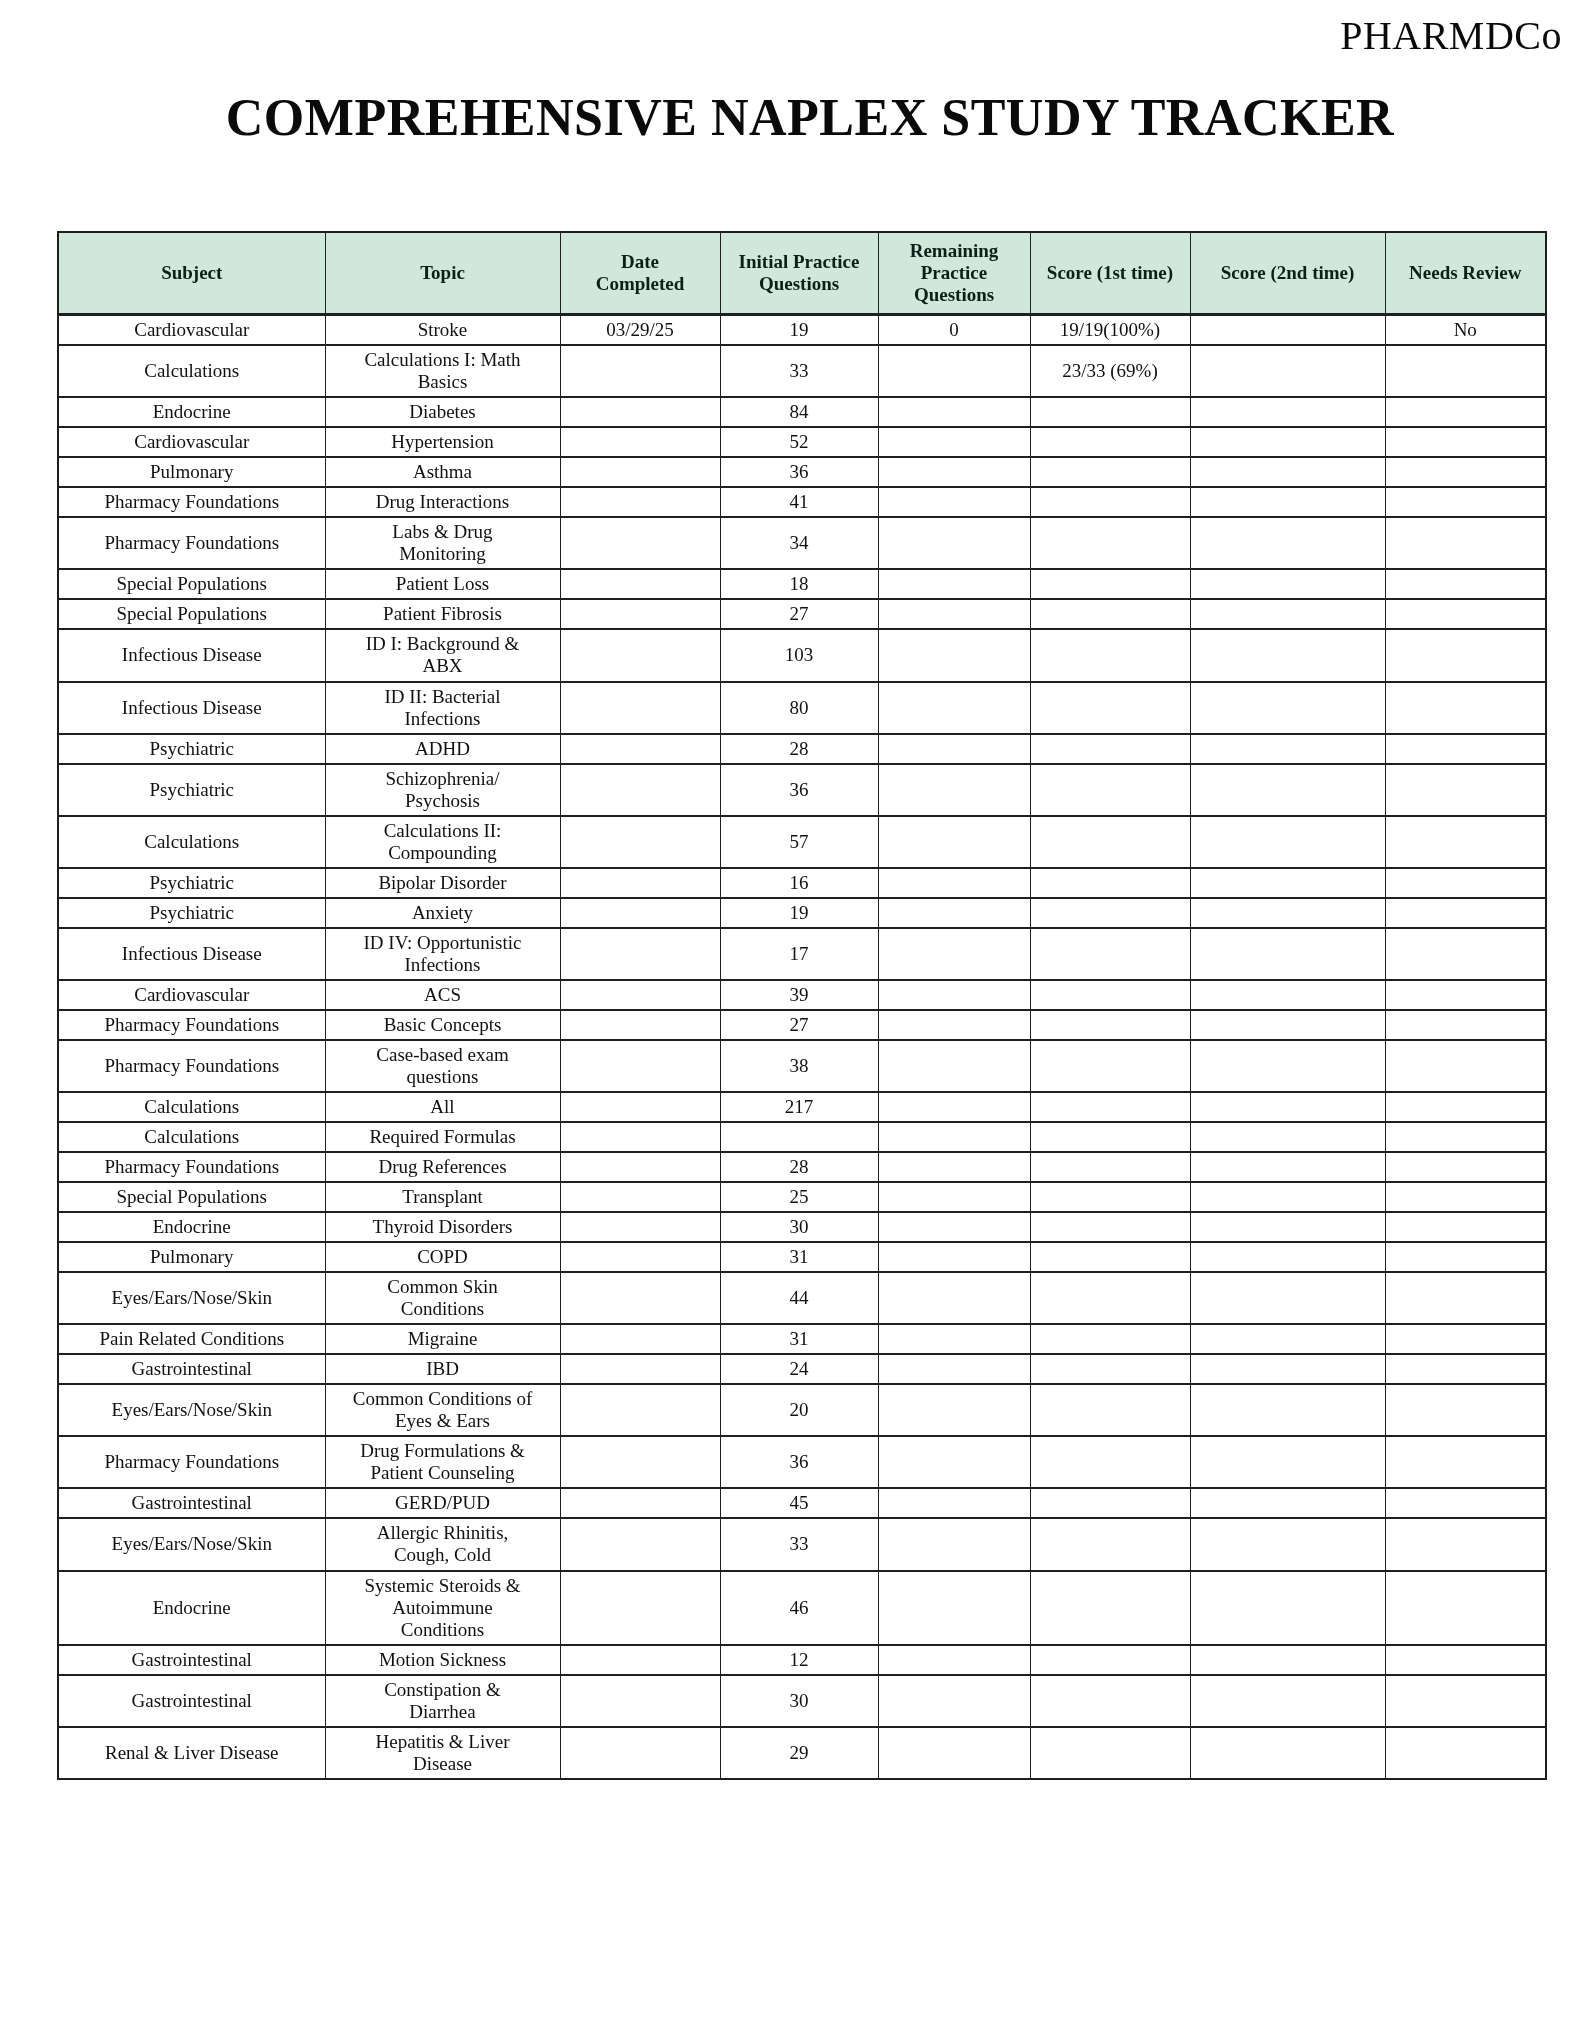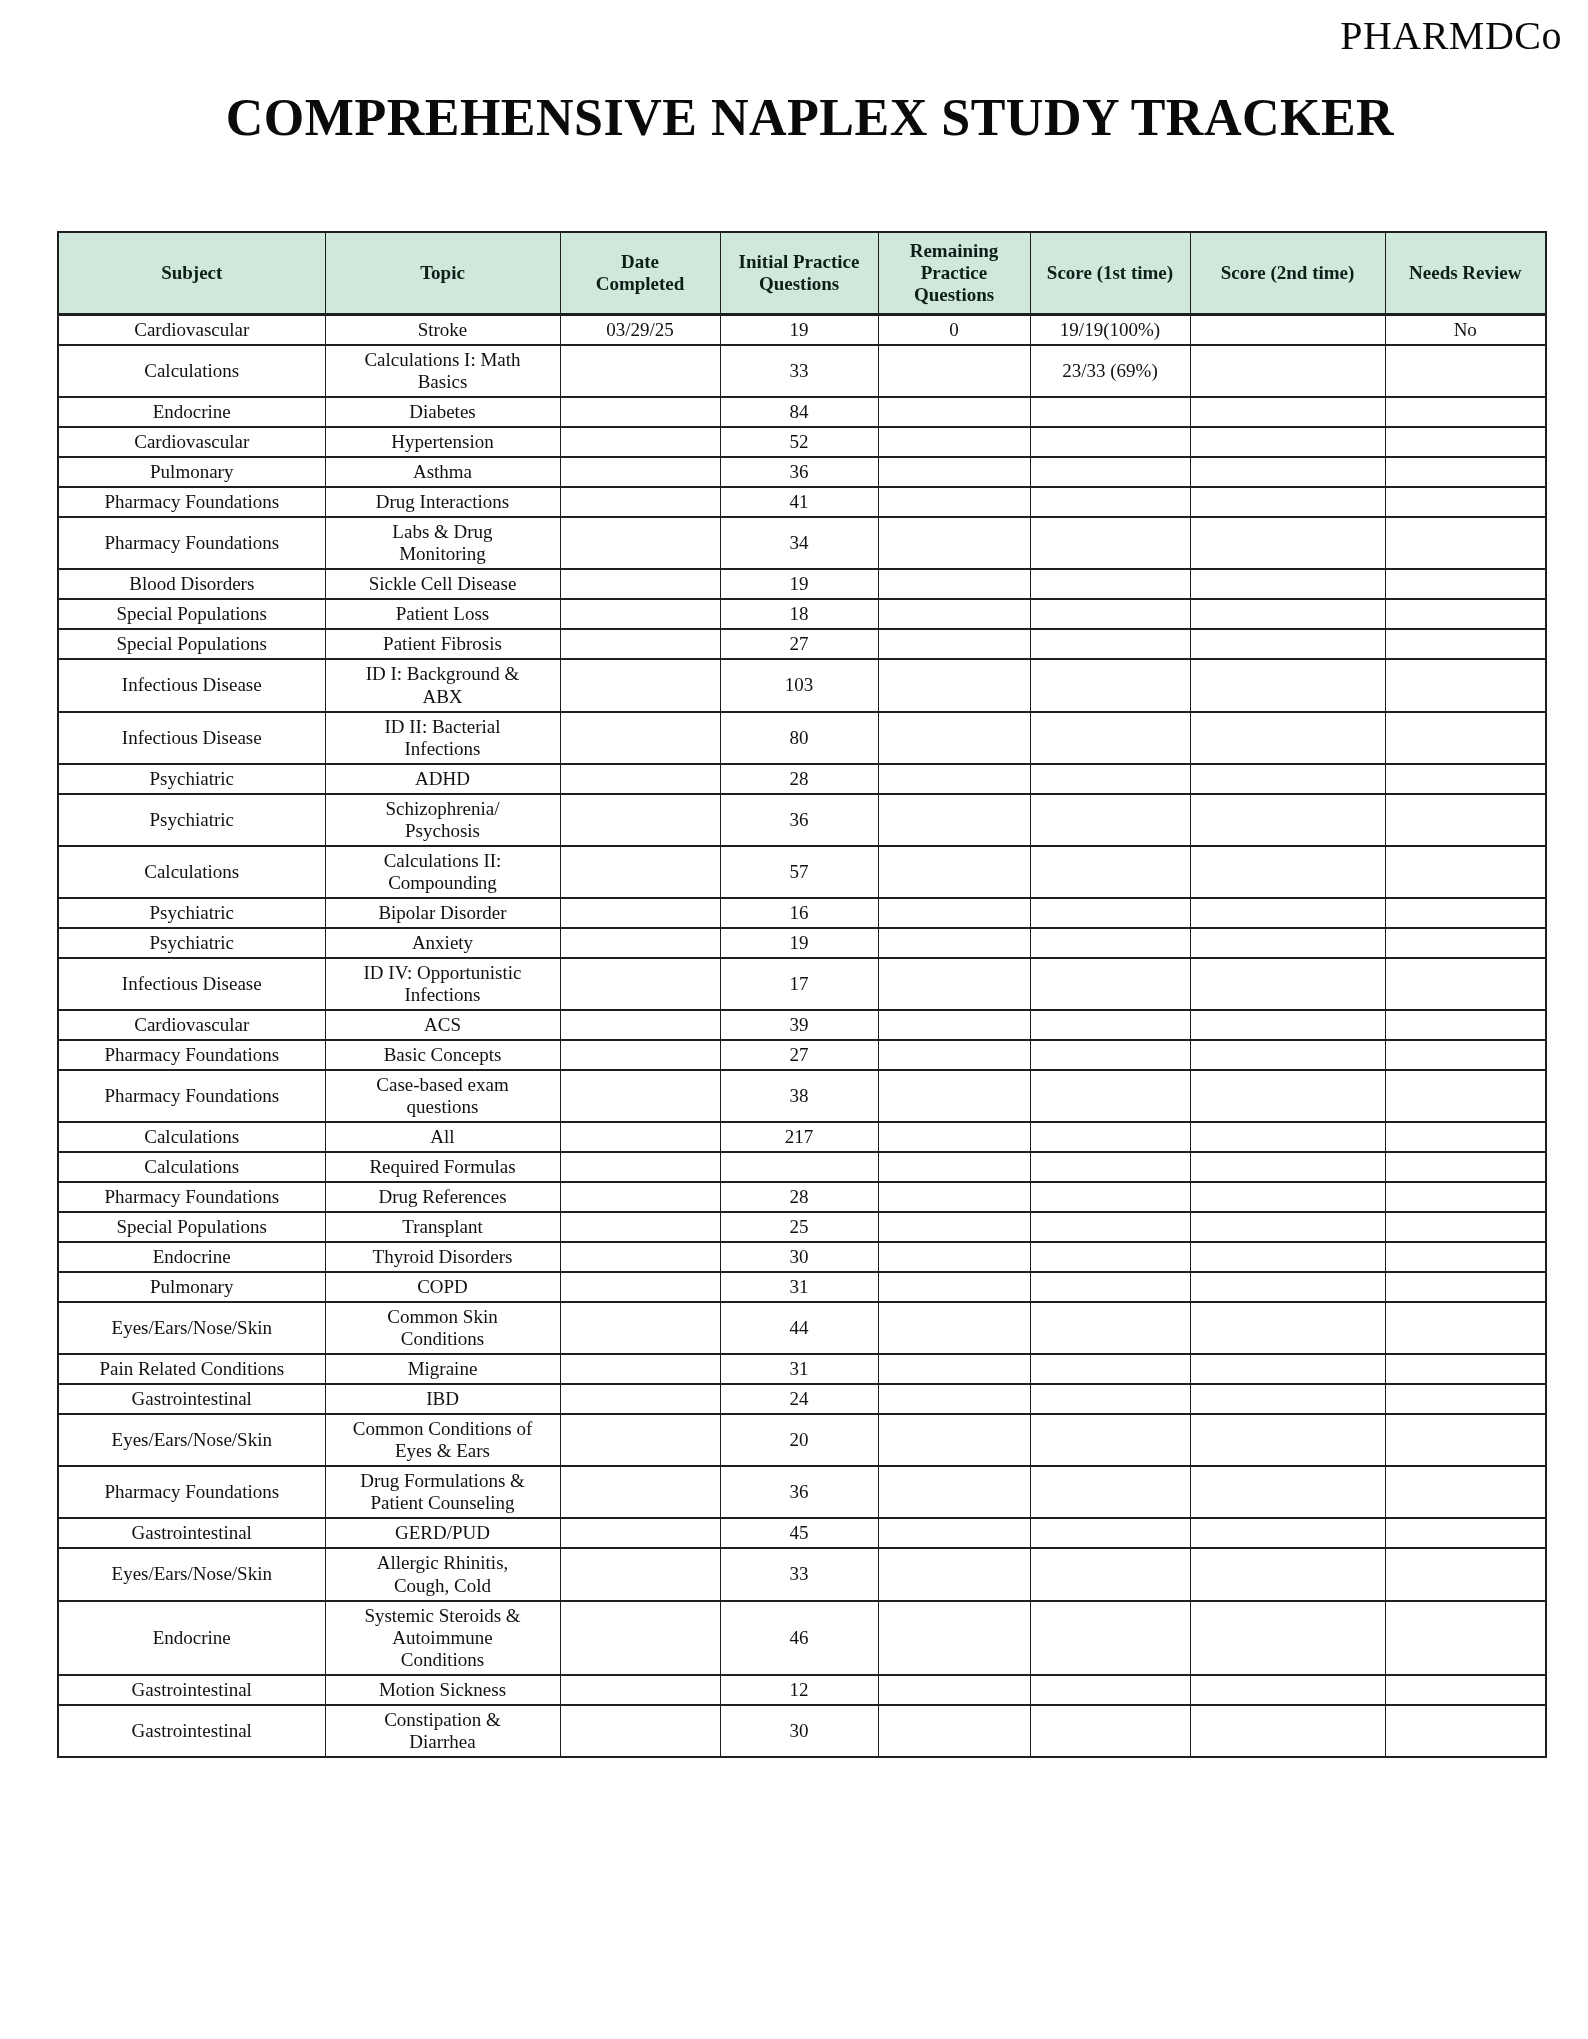--- a/index.html
+++ b/index.html
@@ -179,30 +179,20 @@
           <td>Labs &amp; Drug
 Monitoring</td>
           <td></td>
           <td>34</td>
           <td></td>
           <td></td>
           <td></td>
           <td></td>
         </tr>
         <tr>
-          <td>Blood Disorders</td>
-          <td>Sickle Cell Disease</td>
-          <td></td>
-          <td>19</td>
-          <td></td>
-          <td></td>
-          <td></td>
-          <td></td>
-        </tr>
-        <tr>
           <td>Special Populations</td>
           <td>Patient Loss</td>
           <td></td>
           <td>18</td>
           <td></td>
           <td></td>
           <td></td>
           <td></td>
         </tr>
         <tr>
@@ -486,20 +476,31 @@
           <td></td>
           <td></td>
           <td></td>
         </tr>
         <tr>
           <td>Gastrointestinal</td>
           <td>Constipation &amp;
 Diarrhea</td>
           <td></td>
           <td>30</td>
+          <td></td>
+          <td></td>
+          <td></td>
+          <td></td>
+        </tr>
+        <tr>
+          <td>Renal &amp; Liver Disease</td>
+          <td>Hepatitis &amp; Liver
+Disease</td>
+          <td></td>
+          <td>29</td>
           <td></td>
           <td></td>
           <td></td>
           <td></td>
         </tr>
       </tbody>
   </table>
 
 </div>
 

